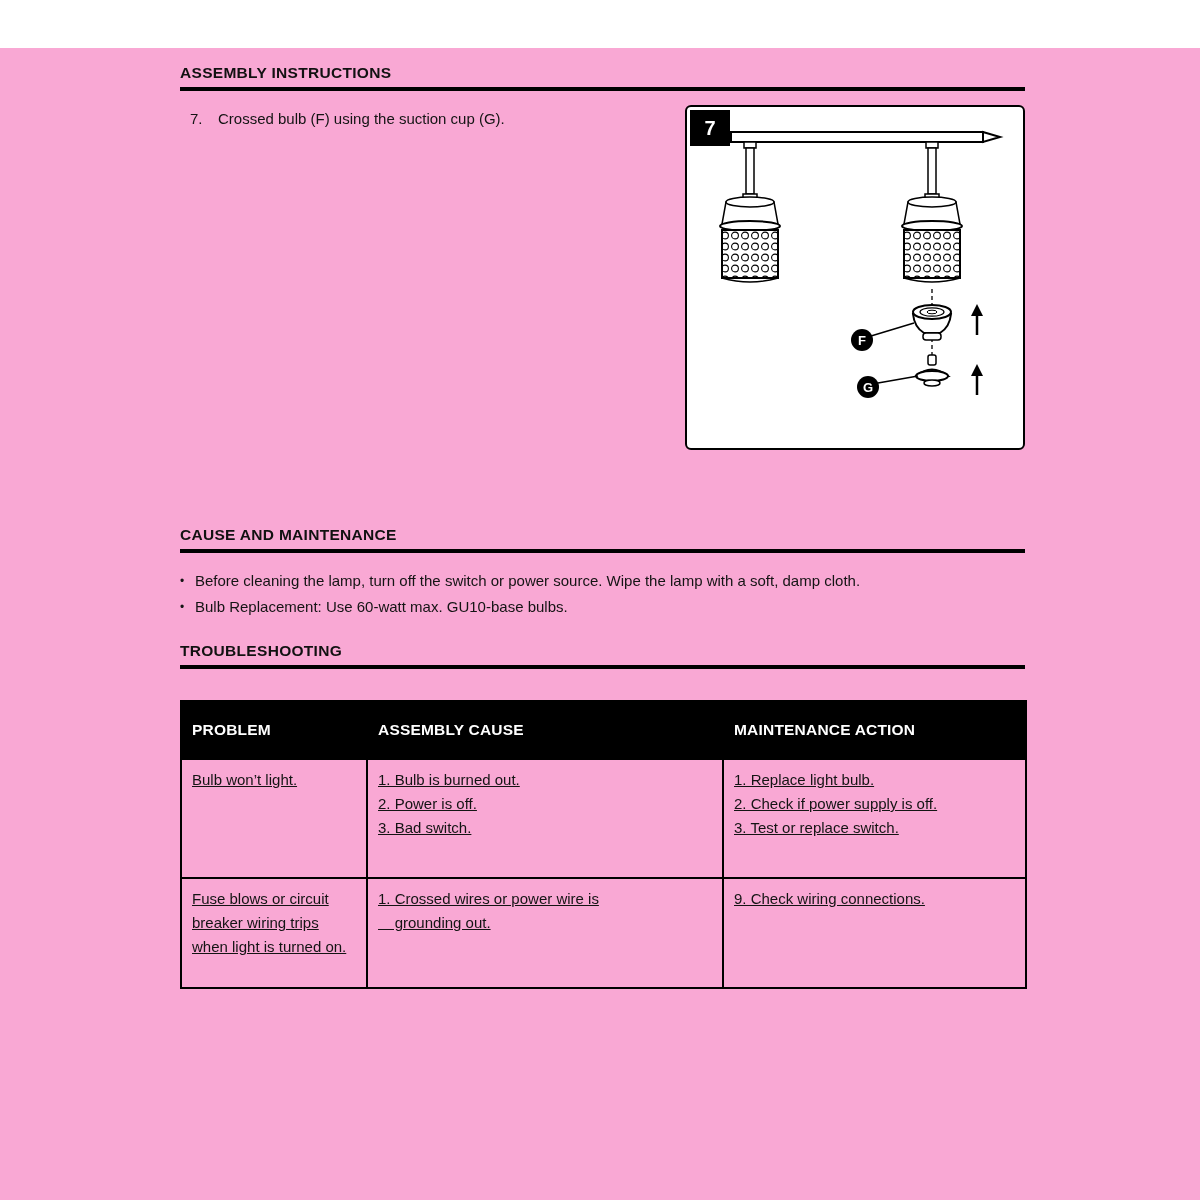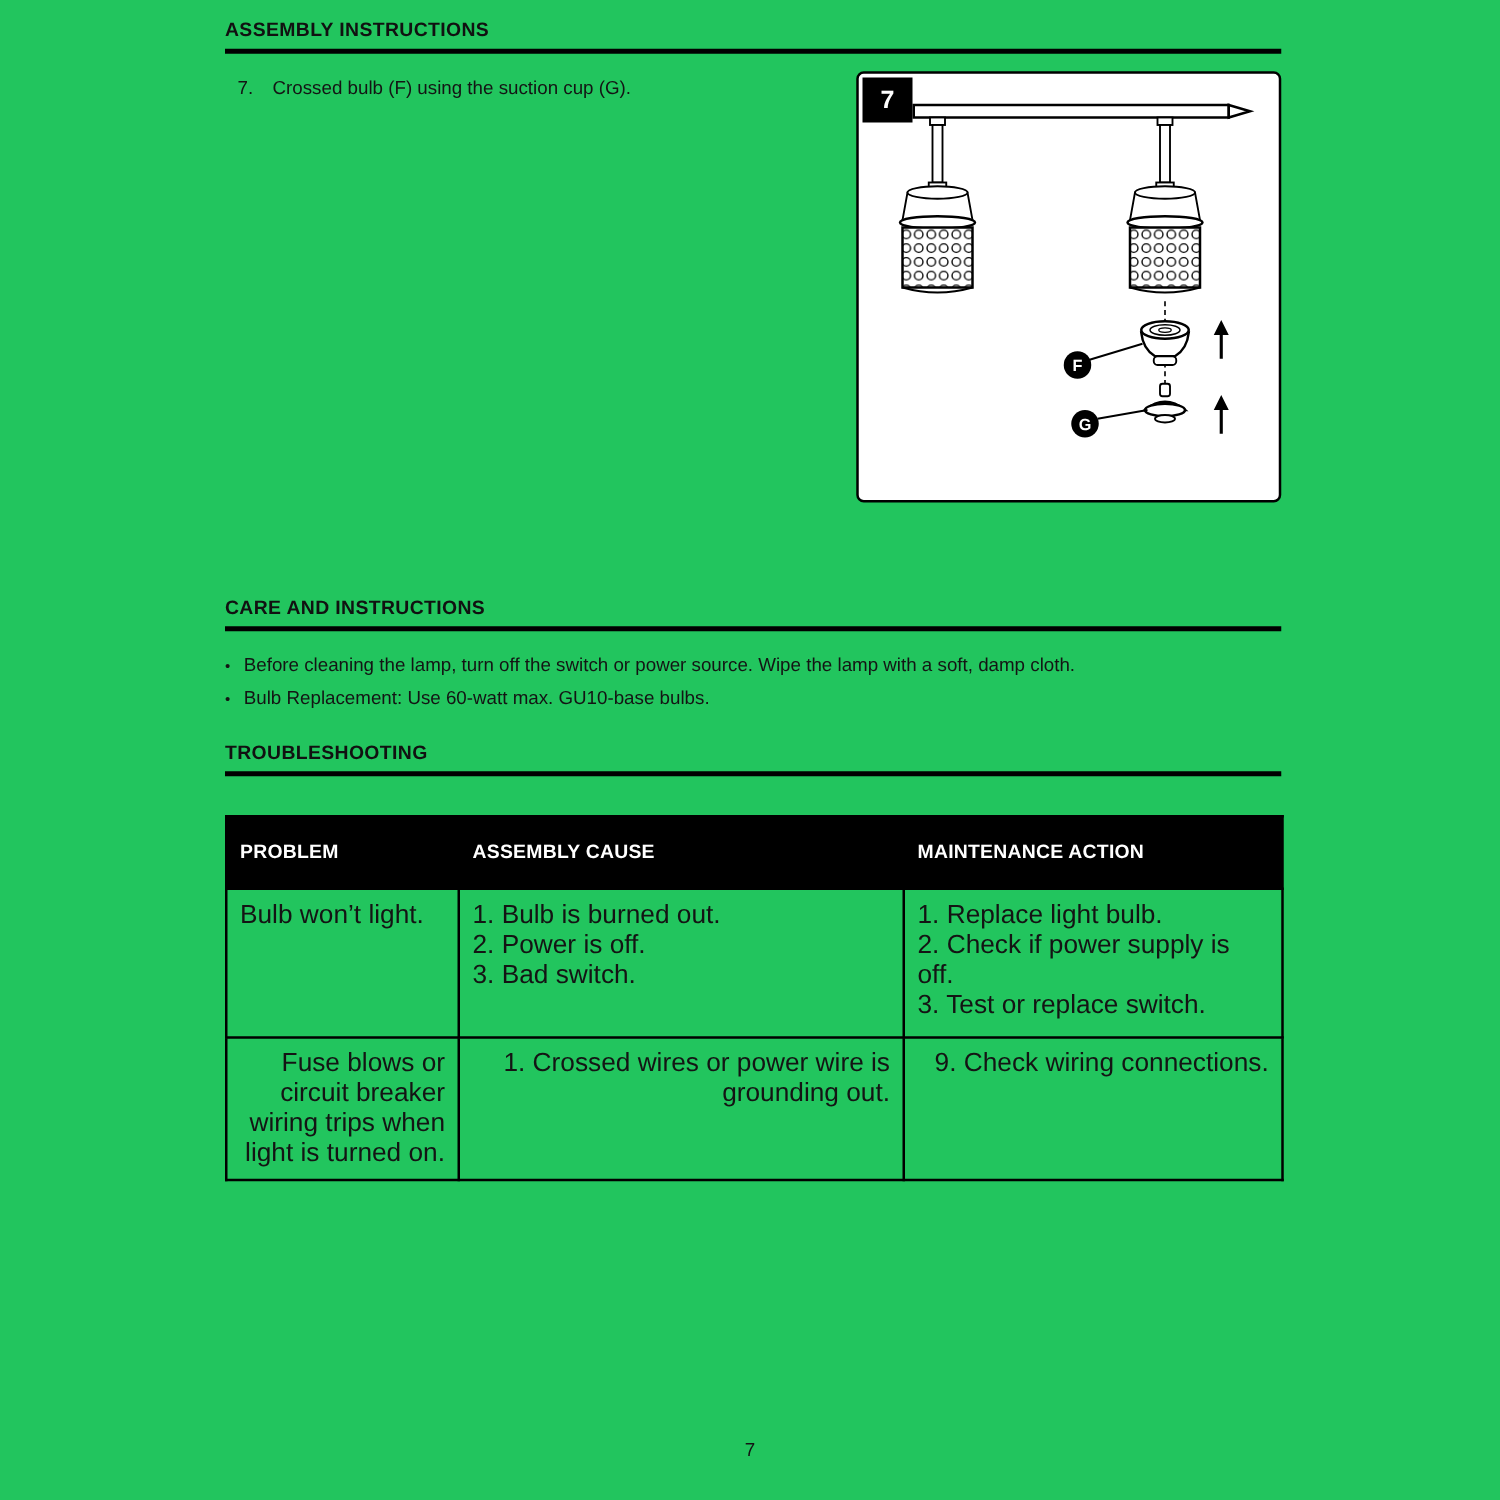--- a/index.html
+++ b/index.html
@@ -2,21 +2,21 @@
 <html><head>
 <meta charset="utf-8">
 <style>
   * { margin:0; padding:0; box-sizing:border-box; }
   html,body { width:1200px; height:1200px; background:#fff; }
   body {
     font-family:"Liberation Sans", sans-serif;
     color:#141414;
     position:relative;
   }
-  .page { position:absolute; inset:0; background:#22c55e; }
+  .page { position:absolute; inset:0; background:#f9a8d4;margin-top:48px; }
 
   .sec { position:absolute; left:180px; width:845px; }
   .sec-title { font-size:15.5px; font-weight:bold; letter-spacing:0.3px; color:#111; }
   .rule { height:4px; background:#000; margin-top:5px; }
 
   .step { position:absolute; left:190px; top:62px; font-size:15px; display:flex; }
   .step-num { width:28px; }
 
   
   .fig {
@@ -38,25 +38,25 @@
   table.ts-table {
     position:absolute; left:180px; top:652px; width:845px;
     border-collapse:collapse; table-layout:fixed;
   }
   .ts-table th {
     background:#000; color:#fff; font-size:15.5px; font-weight:bold;
     text-align:left; padding:19px 10px; height:38px; border:2px solid #000;
     letter-spacing:0.2px;
   }
   .ts-table td {
-    border:2px solid #000; font-size:21px; line-height:24px;
-    vertical-align:top; padding:8px 10px; white-space:pre-line;
+    border:2px solid #000; font-size:15px; line-height:24px;
+    vertical-align:top; padding:8px 10px; white-space:pre-line;text-decoration:underline;
   }
   .row-1 { height:119px; }
-  .row-2 { height:110px;text-align:right; }
+  .row-2 { height:110px; }
 
   .page-num { position:absolute; left:0; top:1152px; width:1200px; text-align:center; font-size:15px; }
 </style>
 </head>
 <body>
 
 <div class="page">
 
   <section class="sec" style="top:16px">
     <h2 class="sec-title">ASSEMBLY INSTRUCTIONS</h2>
@@ -130,21 +130,21 @@
         <polygon points="290,197 284,209 296,209" fill="#000"></polygon>
       </g>
       <g>
         <line x1="290" y1="288" x2="290" y2="268" stroke="#000" stroke-width="2.5"></line>
         <polygon points="290,257 284,269 296,269" fill="#000"></polygon>
       </g>
     </svg>
   </figure>
 
   <section class="sec" style="top:478px">
-    <h2 class="sec-title">CARE AND INSTRUCTIONS</h2>
+    <h2 class="sec-title">CAUSE AND MAINTENANCE</h2>
     <div class="rule"></div>
     <div class="bullets">
       <div class="bullet-row">
         <span class="bullet-marker">•</span>
         <span>Before cleaning the lamp, turn off the switch or power source. Wipe the lamp with a soft, damp cloth.</span>
       </div>
       <div class="bullet-row">
         <span class="bullet-marker">•</span>
         <span>Bulb Replacement: Use 60-watt max. GU10-base bulbs.</span>
       </div>

